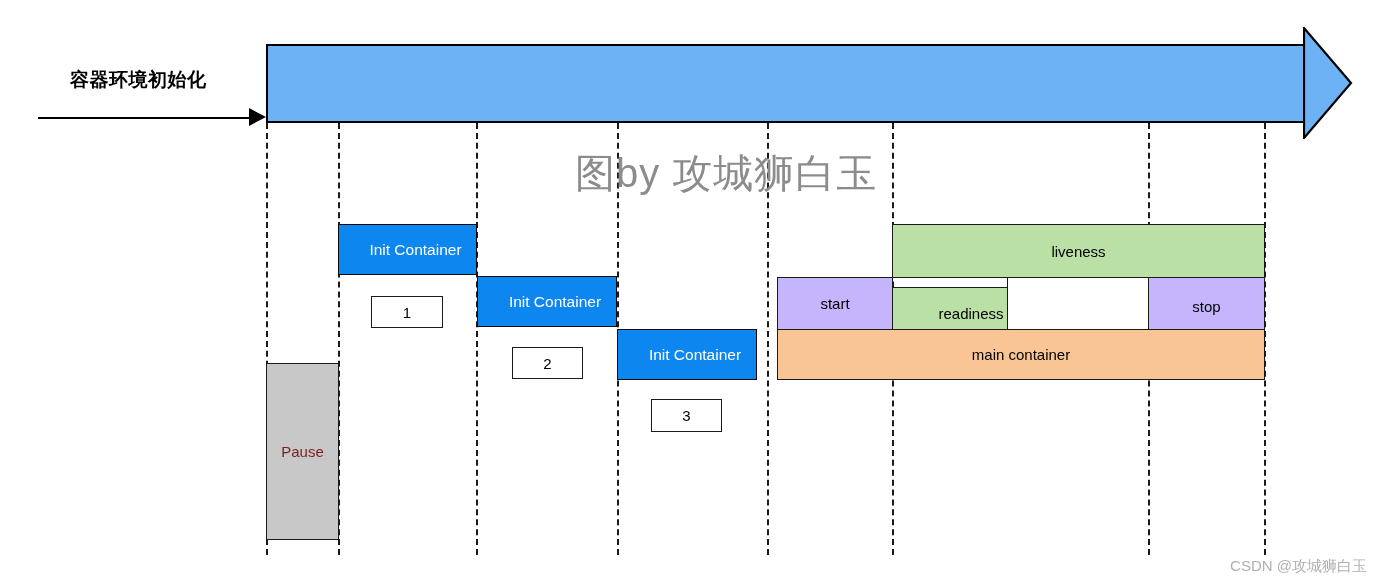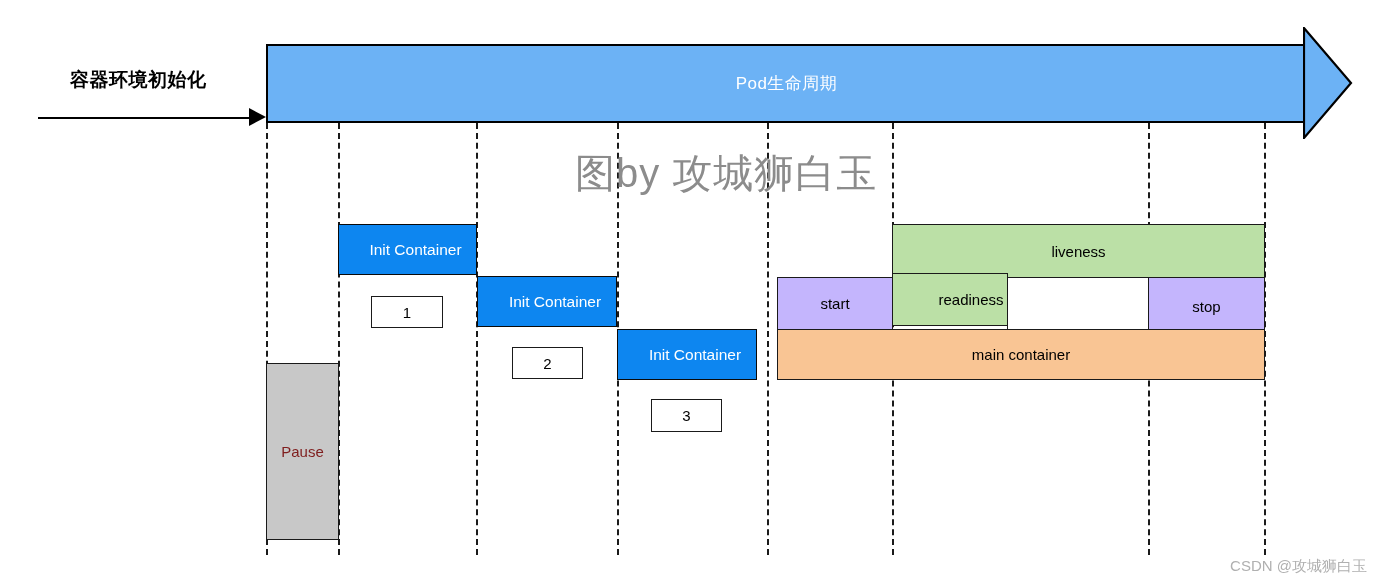--- a/index.html
+++ b/index.html
@@ -157,21 +157,20 @@
   <div class="left-label">容器环境初始化</div>
   <div class="left-arrow-line"></div>
   <div class="left-arrow-head"></div>
 
   <div class="big-arrow-body"></div>
   <div class="big-arrow-head">
     <svg width="50" height="112" viewBox="0 0 50 112">
       <polygon points="1,17 1,1 48,56 1,111 1,95" fill="#6cb2f5" stroke="#000000" stroke-width="2.2" stroke-linejoin="miter"></polygon>
     </svg>
   </div>
-  <div class="big-arrow-label">Pod生命周期</div>
 
   <div class="vline" style="left:266px; top:123px; height:432px;"></div>
   <div class="vline" style="left:338px; top:123px; height:432px;"></div>
   <div class="vline" style="left:476px; top:123px; height:432px;"></div>
   <div class="vline" style="left:617px; top:123px; height:432px;"></div>
   <div class="vline" style="left:767px; top:123px; height:432px;"></div>
   <div class="vline" style="left:892px; top:123px; height:432px;"></div>
   <div class="vline" style="left:1148px; top:123px; height:432px;"></div>
   <div class="vline" style="left:1264px; top:123px; height:432px;"></div>
 
@@ -184,21 +183,21 @@
 
   <div class="box init-box" style="left:477px; top:276px; width:140px; height:51px;">Init Container</div>
   <div class="box num-box" style="left:512px; top:347px; width:71px; height:32px;">2</div>
 
   <div class="box init-box" style="left:617px; top:329px; width:140px; height:51px;">Init Container</div>
   <div class="box num-box" style="left:651px; top:399px; width:71px; height:33px;">3</div>
 
   <div class="box green-box" style="left:892px; top:224px; width:373px; height:54px;">liveness</div>
 
   <div class="box yellow-box" style="left:777px; top:277px; width:116px; height:53px;">start</div>
-  <div class="box green-box" style="left:892px; top:273px; width:116px; height:53px;padding-left:42px;">readiness</div>
+  <div class="box green-box" style="left:892px; top:287px; width:116px; height:53px;padding-left:42px;">readiness</div>
   <div class="box white-box" style="left:1007px; top:277px; width:142px; height:53px;"></div>
   <div class="box yellow-box" style="left:1148px; top:277px; width:117px; height:59px;">stop</div>
 
   <div class="box orange-box" style="left:777px; top:329px; width:488px; height:51px;">main container</div>
 
   <div class="watermark-csdn">CSDN @攻城狮白玉</div>
 
 </div>
 
 </body></html>

